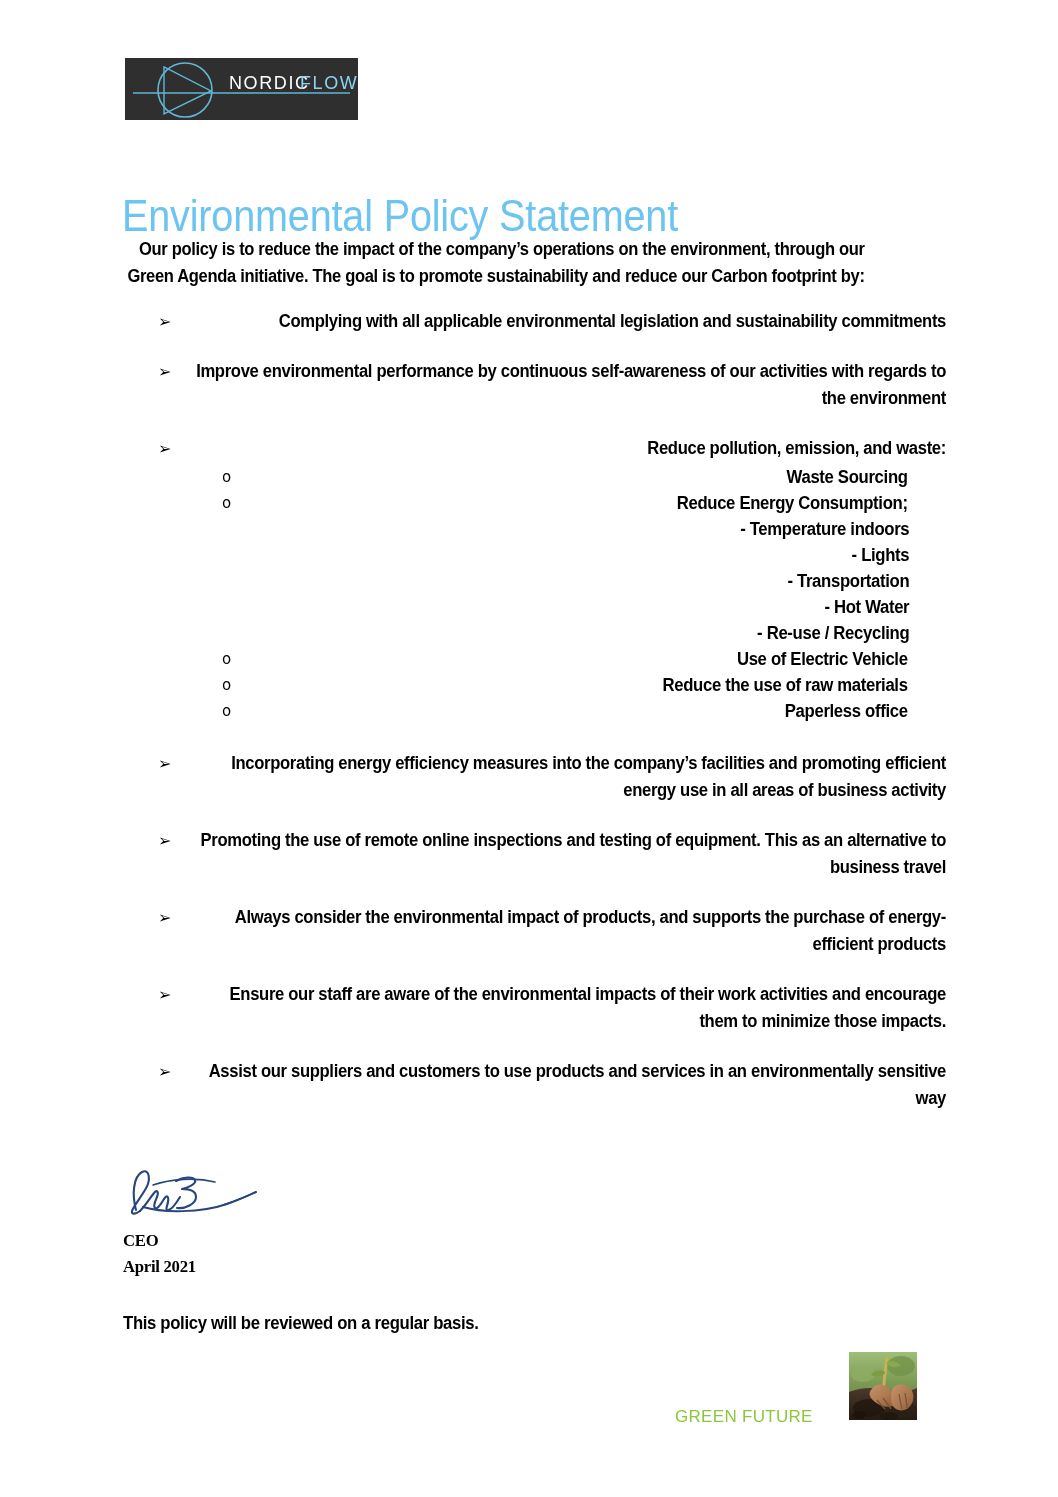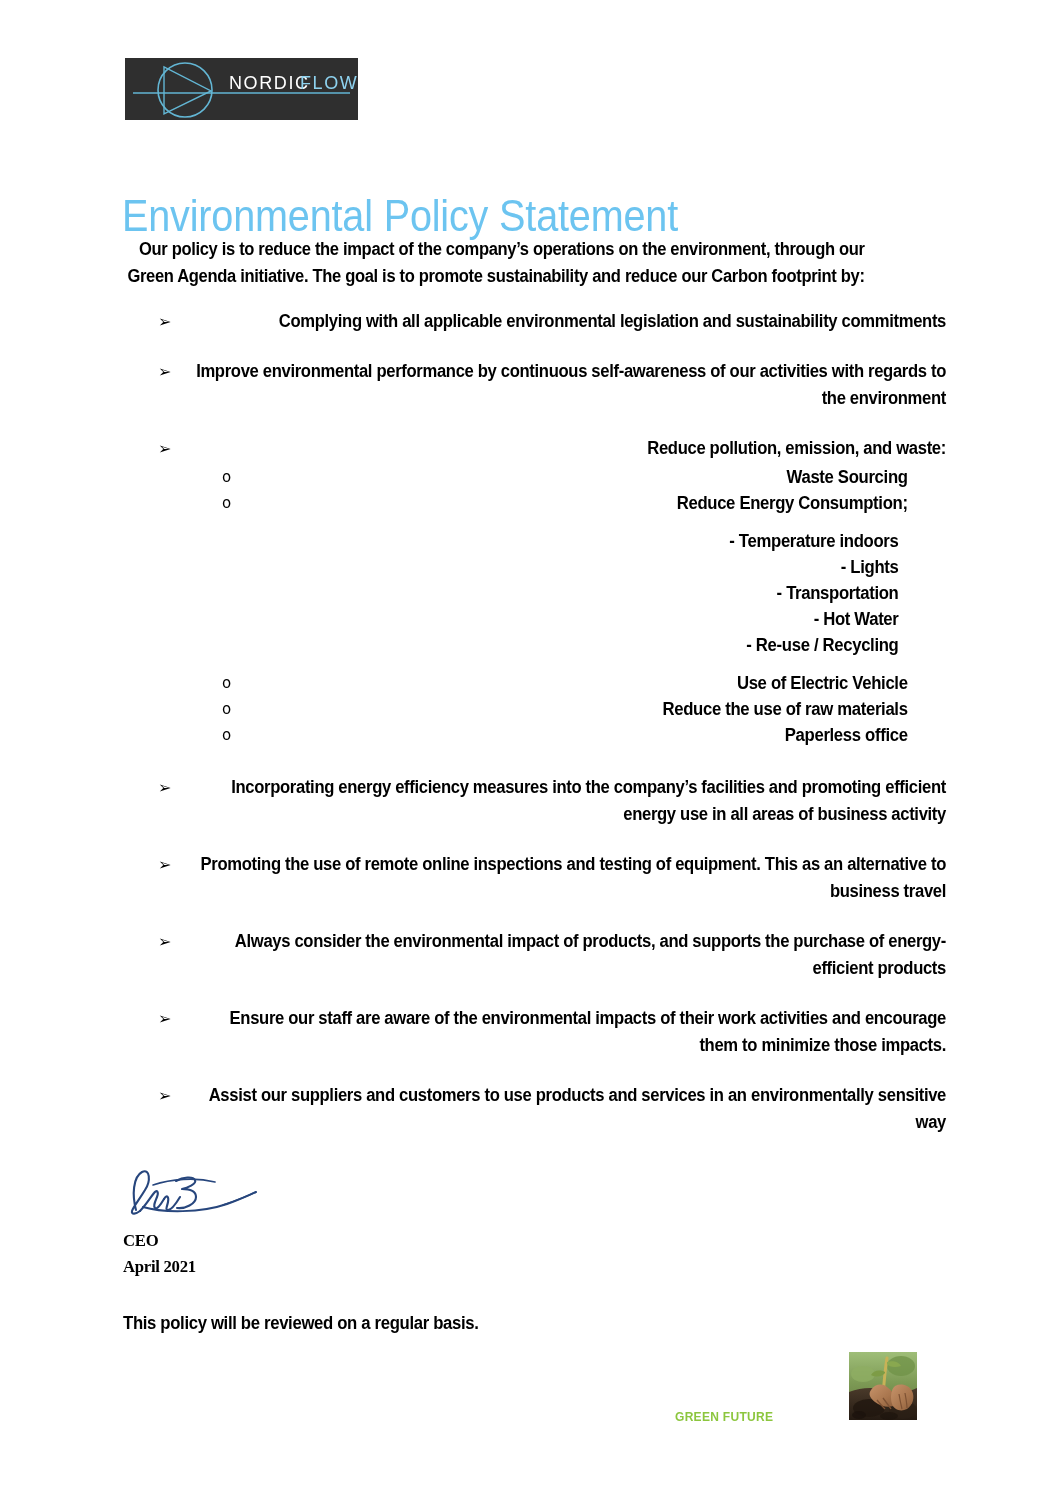--- a/index.html
+++ b/index.html
@@ -120,21 +120,21 @@
     font-weight: 400;
     font-family: "DejaVu Sans", sans-serif;
   }
   .subbullet-text {
     display: block;
     transform: scaleX(0.95);
     transform-origin: left top;
   }
   ul.lvl3 {
     list-style: none;
-    margin: 12px;
+    margin: 0;
     padding: 0 0 0 33px;
   }
   ul.lvl3 > li.dashitem {
     line-height: 26px;
     margin: 0;
   }
   .dash-text {
     display: block;
     transform: scaleX(0.95);
     transform-origin: left top;
@@ -169,23 +169,23 @@
     transform: scaleX(0.95);
     transform-origin: left top;
     white-space: nowrap;
   }
 
   
   .footer-tag {
     position: absolute;
     left: 675px;
     top: 1406px;
-    font-size: 12px;
+    font-size: 17px;
     line-height: 22px;
-    font-weight: 700;
+    font-weight: 400;
     letter-spacing: 0.3px;
     color: #8cc63e;
     white-space: nowrap;
   }
   .footer-photo {
     position: absolute;
     left: 849px;
     top: 1352px;
     width: 68px;
     height: 68px;

